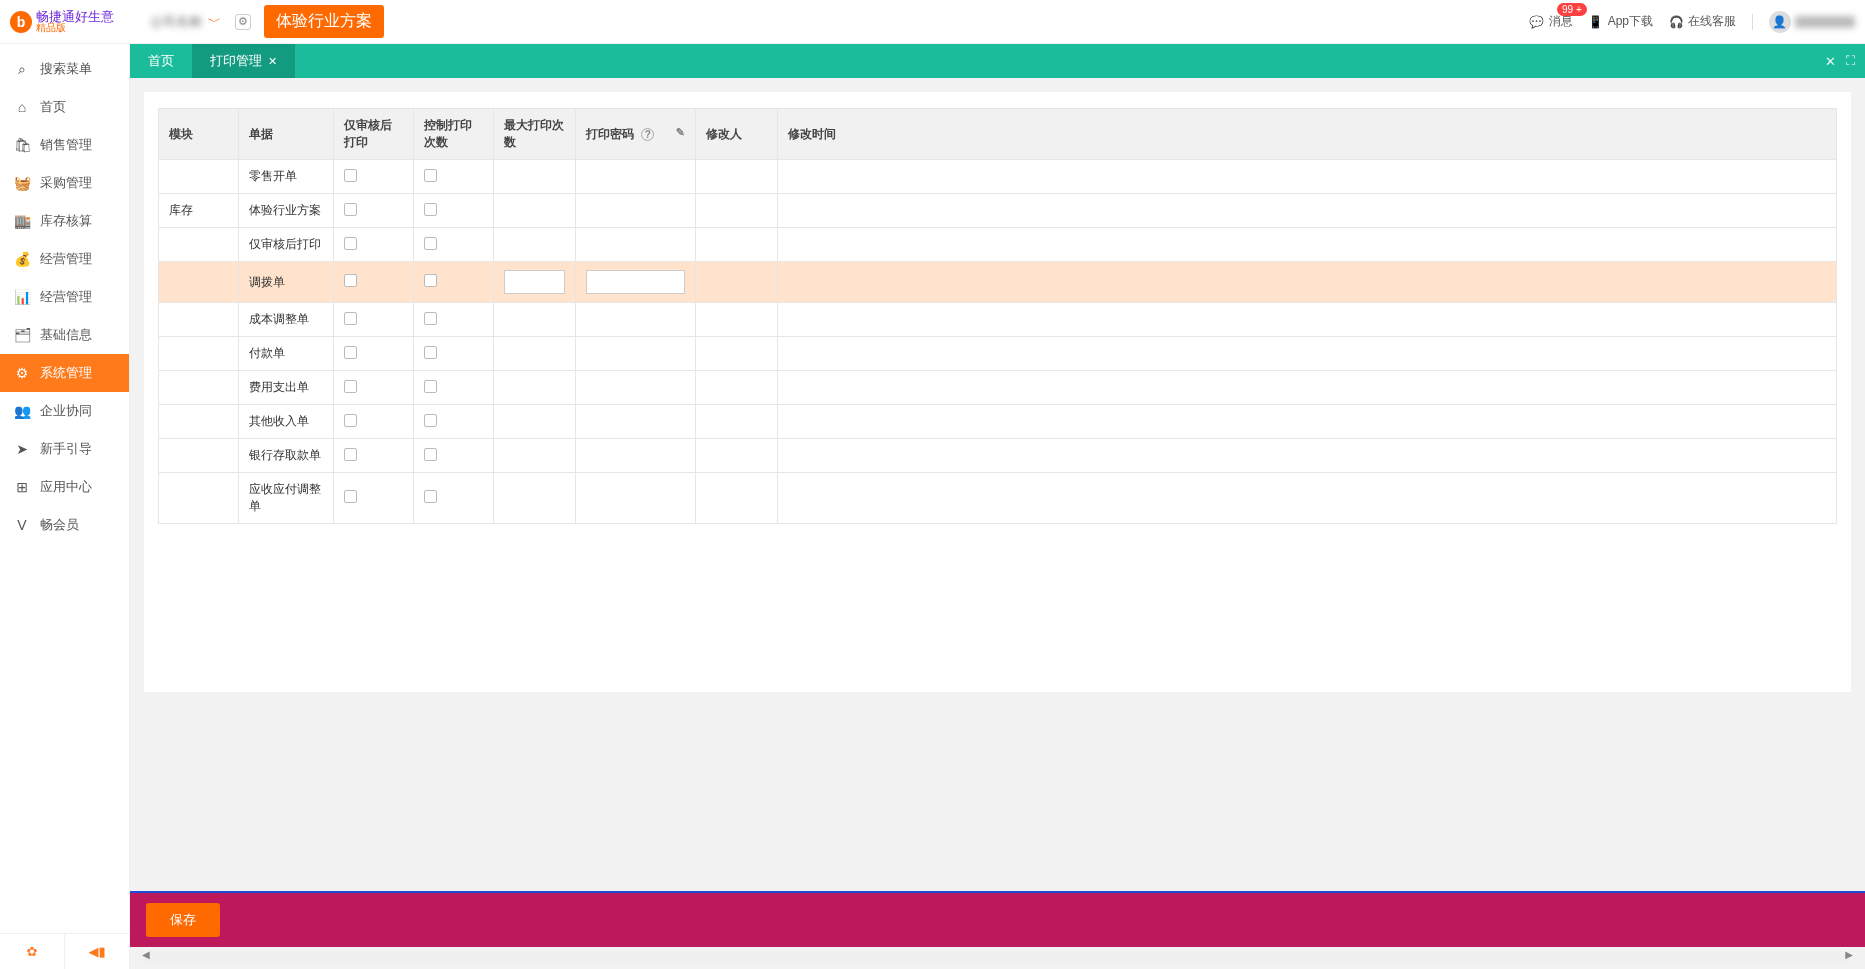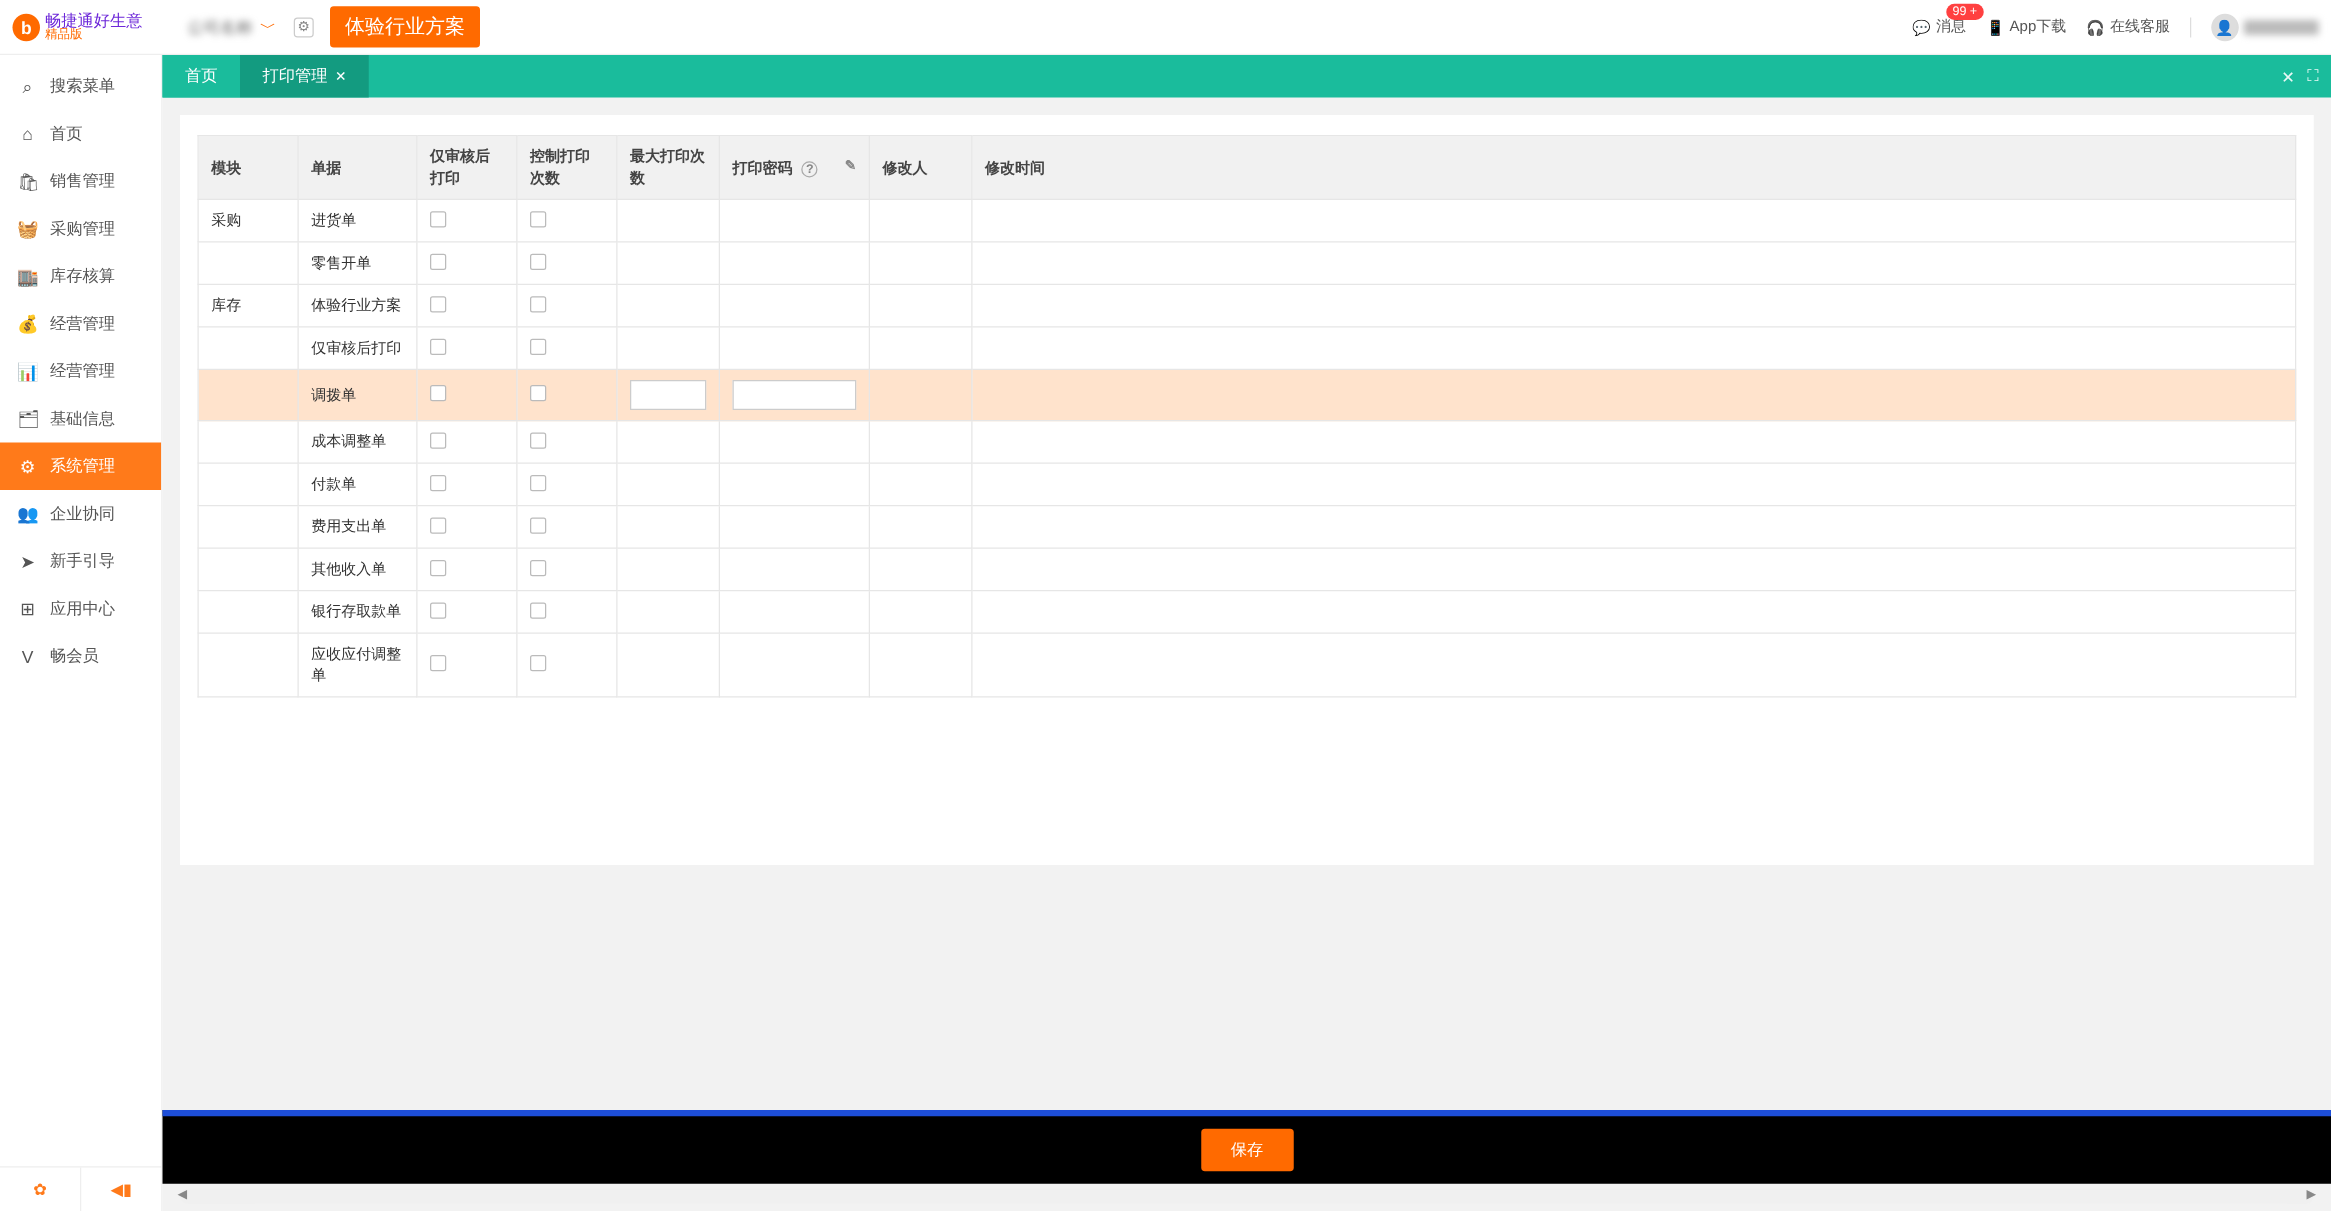--- a/index.html
+++ b/index.html
@@ -63,21 +63,21 @@
   .col-max{width:82px;}
   .col-pwd{width:120px;}
   .col-modby{width:82px;}
   .col-modtime{}
   .chk { width:13px; height:13px; border:1px solid #bbb; border-radius:2px; display:inline-block; background:#fff;}
   .hl .input-cell { background:#fff; border:1px solid #ccc; height:24px; display:block; width:100%;}
   .help { display:inline-block; width:13px; height:13px; border:1px solid #aaa; border-radius:50%; font-size:10px; text-align:center; line-height:12px; color:#888; margin-left:4px;}
   .edit-ic { float:right; color:#888; font-size:11px;}
 
   
-  .footer { background:#000000; border-top:5px solid #1d4ed8; padding:10px 16px; display:flex; justify-content:center;}
+  .footer { background:#be185d; border-top:2px solid #1d4ed8; padding:10px 16px; display:flex; justify-content:flex-start;}
   .btn-save { background:#ff6a00; color:#fff; border:none; border-radius:3px; padding:8px 24px; font-size:13px; cursor:pointer;}
 
   .hscroll { height:12px; background:#f0f0f0; margin:4px 14px 6px 14px; border-radius:6px; position:relative;}
   .hscroll::before{content:"◀"; position:absolute; left:-2px; top:-2px; font-size:10px; color:#888;}
   .hscroll::after{content:"▶"; position:absolute; right:-2px; top:-2px; font-size:10px; color:#888;}
 </style>
 </head>
 <body>
 
 <div class="app">
@@ -220,30 +220,20 @@
                   <span>打印密码</span>
                   <span class="help">?</span>
                   <span class="edit-ic">✎</span>
                 </th>
                 <th>修改人</th>
                 <th>修改时间</th>
               </tr>
             </thead>
             <tbody id="tbody">
                 <tr>
-                  <td>采购</td>
-                  <td>进货单</td>
-                  <td><span class="chk"></span></td>
-                  <td><span class="chk"></span></td>
-                  <td></td>
-                  <td></td>
-                  <td></td>
-                  <td></td>
-                </tr>
-                <tr>
                   <td></td>
                   <td>零售开单</td>
                   <td><span class="chk"></span></td>
                   <td><span class="chk"></span></td>
                   <td></td>
                   <td></td>
                   <td></td>
                   <td></td>
                 </tr>
                 <tr>

